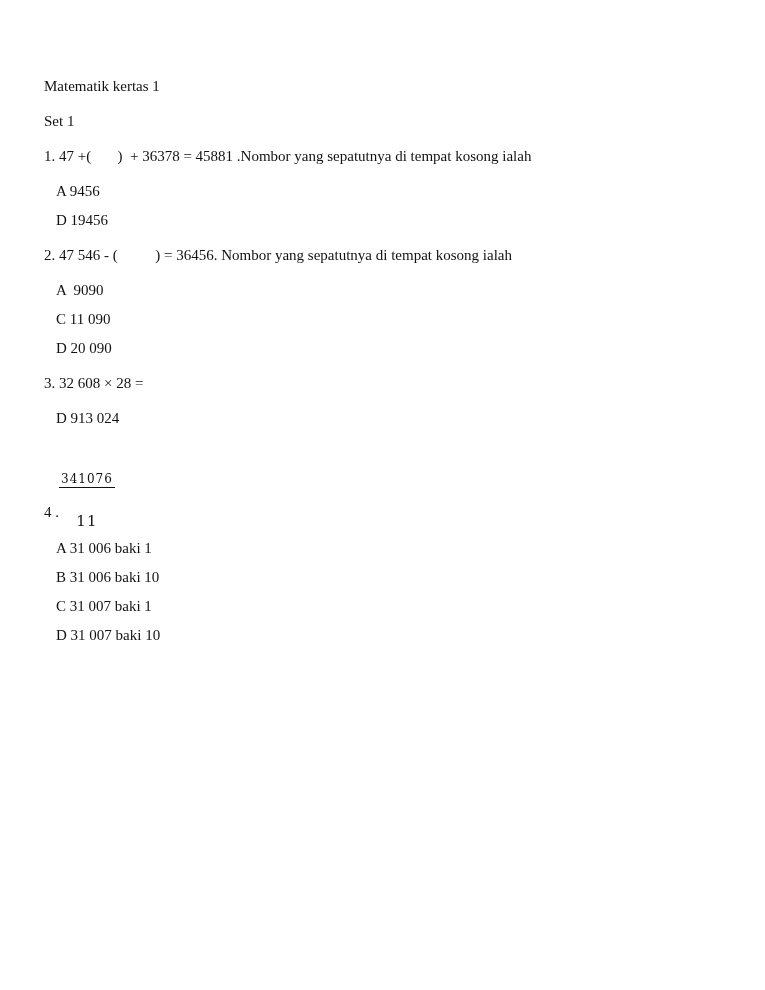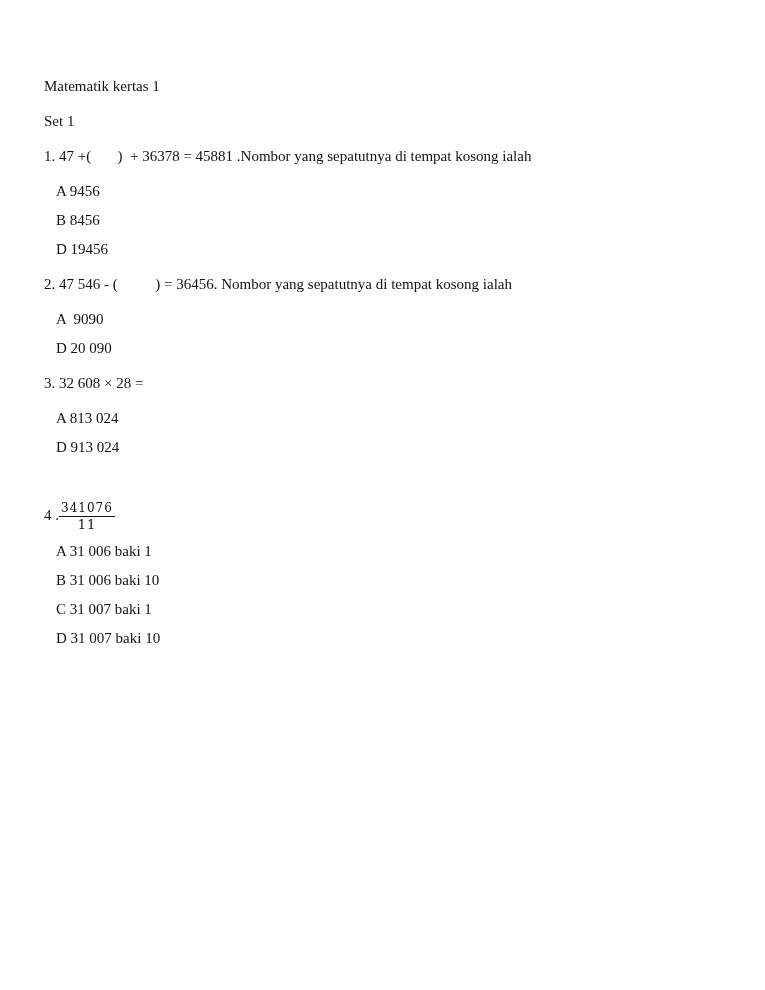--- a/index.html
+++ b/index.html
@@ -49,52 +49,52 @@
     display: block;
     font-size: 12px;
     line-height: 14px;
     letter-spacing: 1px;
     padding: 0 2px 1px 2px;
     border-bottom: 1px solid #121212;
     margin-top: 27px;
   }
   .frac .den {
     display: block;
-    font-size: 13px;
+    font-size: 15px;
     line-height: 13px;
     letter-spacing: 1px;
     padding-top: 1px;
+    margin-top: 26px;
   }
 </style>
 </head>
 <body>
 
 <div class="page">
   <div class="content">
 
     <p class="t block">Matematik kertas 1</p>
 
     <p class="t block">Set 1</p>
 
     <p class="t block">1. 47 +(       )  + 36378 = 45881 .Nombor yang sepatutnya di tempat kosong ialah</p>
     <div class="options block">
       <p class="t">A 9456</p>
-      <p class="t">B 8456</p>
       <p class="t">D 19456</p>
     </div>
 
     <p class="t block">2. 47 546 - (          ) = 36456. Nombor yang sepatutnya di tempat kosong ialah</p>
     <div class="options block">
       <p class="t">A  9090</p>
+      <p class="t">C 11 090</p>
       <p class="t">D 20 090</p>
     </div>
 
     <p class="t block">3. 32 608 × 28 =</p>
     <div class="options block">
-      <p class="t">A 813 024</p>
       <p class="t">D 913 024</p>
     </div>
 
     <p class="frac-line"><span>4 .</span><span class="frac"><span class="num">341076</span><span class="den">11</span></span></p>
     <div class="options block">
       <p class="t">A 31 006 baki 1</p>
       <p class="t">B 31 006 baki 10</p>
       <p class="t">C 31 007 baki 1</p>
       <p class="t">D 31 007 baki 10</p>
     </div>

